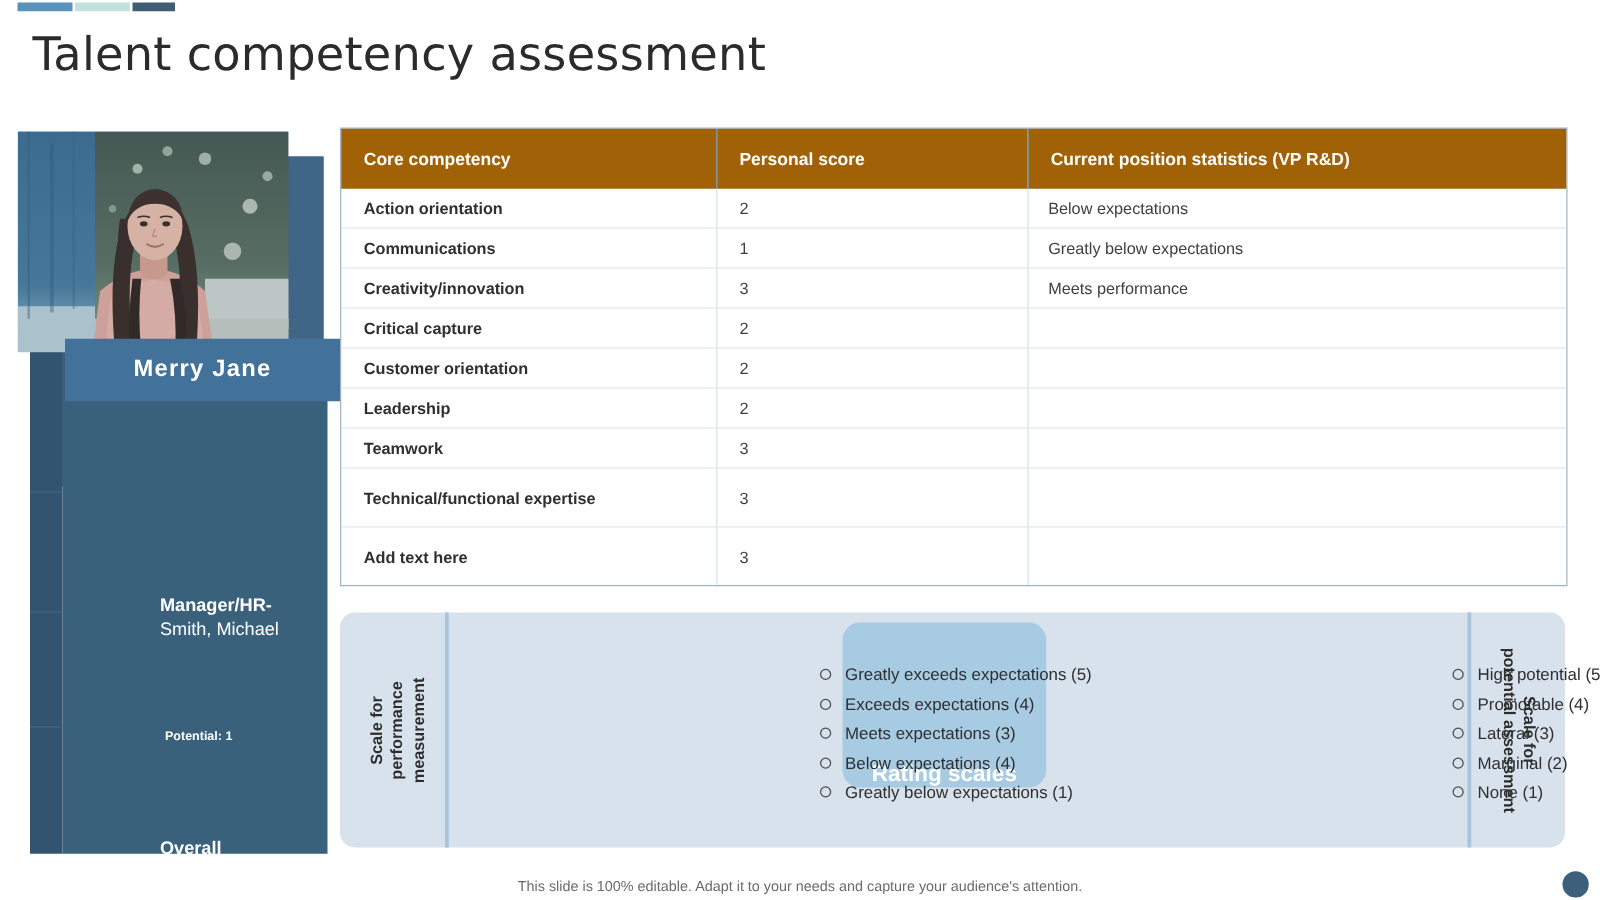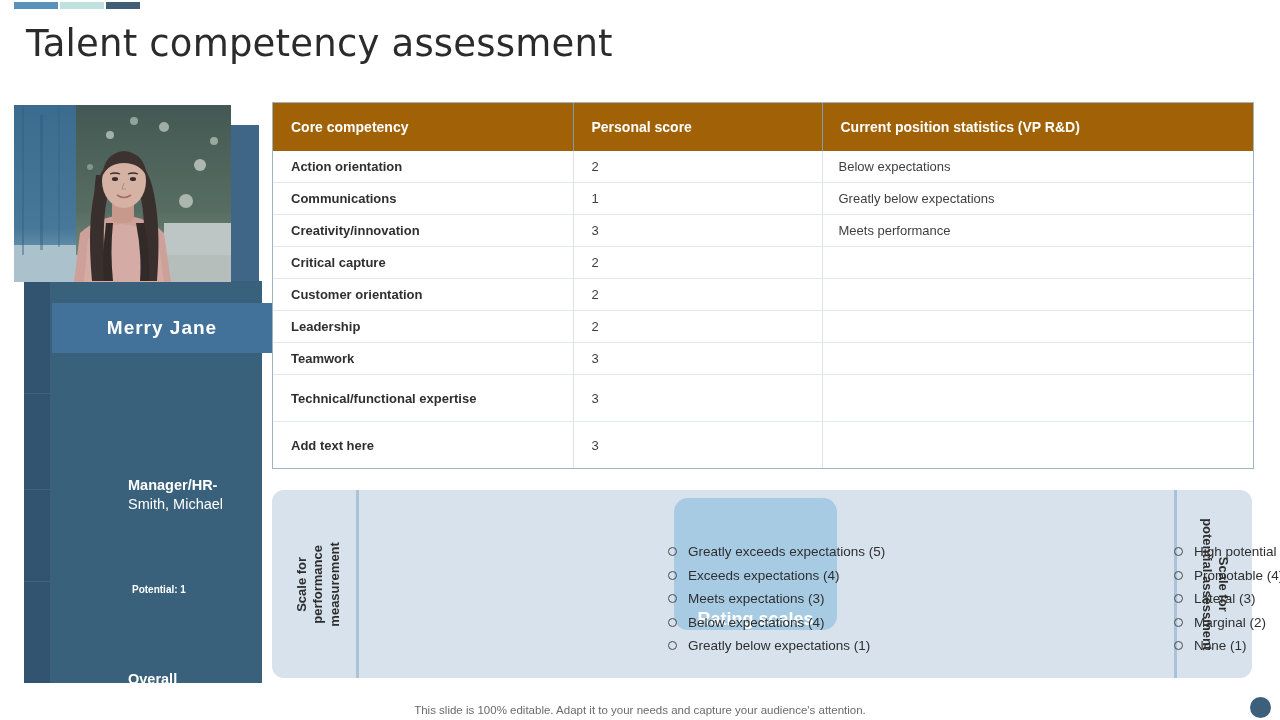--- a/index.html
+++ b/index.html
@@ -33,21 +33,21 @@
   }
   .photo svg{display:block;}
   .info-panel{
     position:absolute;left:36px;top:176px;width:212px;height:402px;background:#3a617c;
   }
   .left-strip{
     position:absolute;left:10px;top:176px;width:26px;height:402px;background:#325470;
   }
   .strip-div{position:absolute;left:0;width:26px;height:1px;background:#3e6580;}
   .name-banner{
-    position:absolute;left:52px;top:303px;width:220px;height:50px;background:#427299;
+    position:absolute;left:52px;top:271px;width:220px;height:50px;background:#427299;
     display:flex;align-items:center;justify-content:center;
   }
   .name-banner span{
     color:#ffffff;font-size:19px;font-weight:bold;letter-spacing:1px;
   }
   .info-block{position:absolute;color:#ffffff;line-height:1.34;margin-left:44px;}
   .info-block .lbl{font-weight:bold;font-size:14.5px;}
   .info-block .val{font-weight:normal;font-size:14.5px;}
   #blk-manager{left:70px;top:371px;}
   #blk-potential{left:74px;top:478px;font-weight:bold;font-size:10px;}
@@ -101,21 +101,21 @@
   .vright-holder .rot{
     transform:rotate(90deg);white-space:nowrap;
     font-weight:bold;font-size:13px;color:#2d2d2d;line-height:1.25;text-align:center;
   }
   .rating-chip{
     position:absolute;left:402px;top:8px;width:163px;height:132px;
     background:#a8cbe4;border-radius:14px;
     display:flex;align-items:flex-end;justify-content:center;
   }
   .rating-chip span{color:#ffffff;font-size:18px;font-weight:bold;}
-  .scale-list{position:absolute;list-style:none;margin:12px;padding:0;}
+  .scale-list{position:absolute;list-style:none;margin:0;padding:0;}
   .scale-list li{
     font-size:13.5px;color:#2f2f2f;margin-bottom:8.5px;
     padding-left:22px;position:relative;white-space:nowrap;
   }
   .scale-list li .bullet{
     position:absolute;left:2px;top:3px;width:7px;height:7px;
     border:1.3px solid #4a4a4a;border-radius:50%;
   }
   #list-perf{left:382px;top:42px;}
   #list-pot{left:888px;top:42px;}

